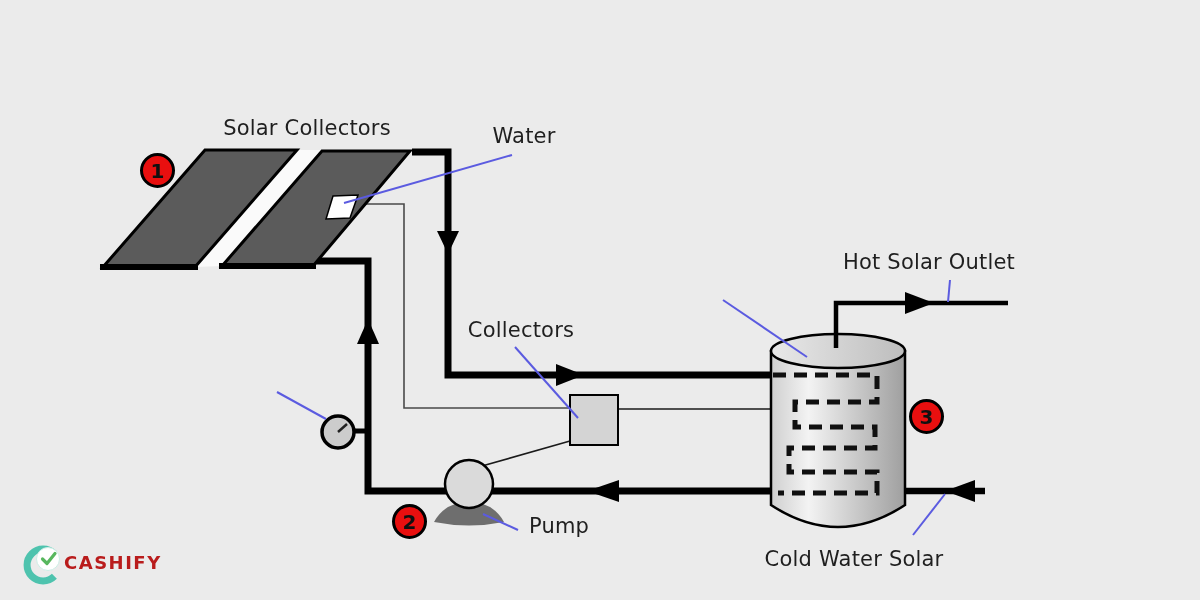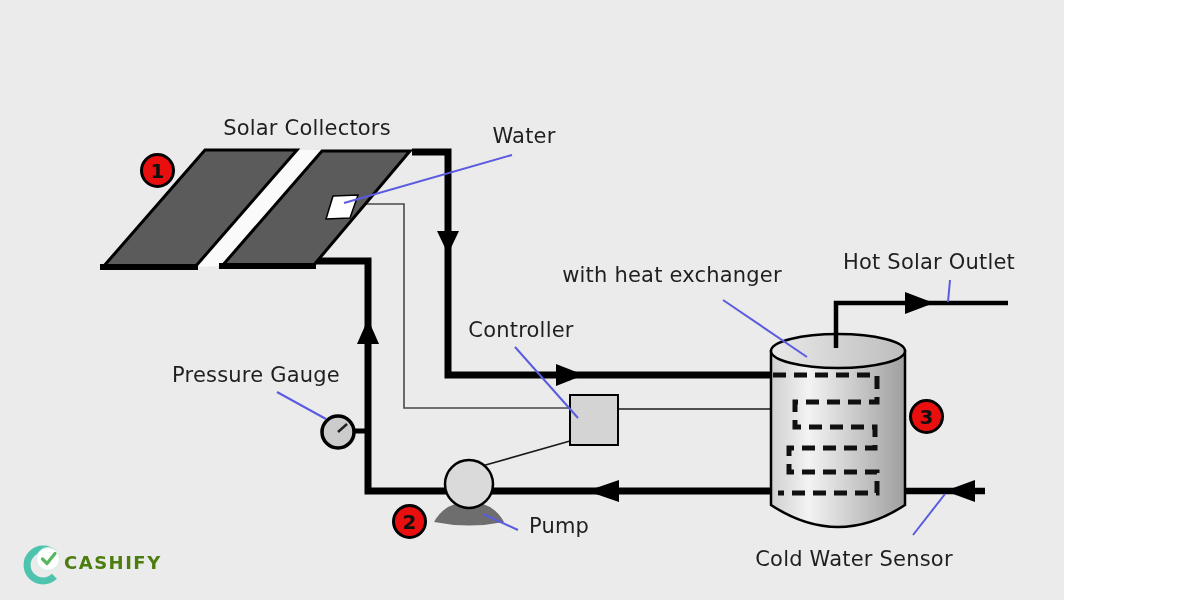--- a/index.html
+++ b/index.html
@@ -1,19 +1,19 @@
 <!DOCTYPE html>
 <html><head>
 <meta charset="utf-8">
 <style>
   html,body{margin:0;padding:0;}
   body{font-family:"DejaVu Sans","Liberation Sans",sans-serif;}
   .stage{
     position:relative;
-    width:1064px;height:600px;
+    width:1200px;height:600px;
     background:#ebebeb;
     overflow:hidden;
   }
   .stage svg{position:absolute;left:0;top:0;}
   .lbl{
     position:absolute;
     transform:translateX(-50%);
     white-space:nowrap;
     font-size:21px;
     color:#1f1f1f;
@@ -26,21 +26,21 @@
     border-radius:50%;
     background:#e90f0f;
     border:3px solid #000;
     display:flex;align-items:center;justify-content:center;
     font-size:20px;font-weight:bold;color:#111;
   }
   .logo-text{
     position:absolute;
     left:64px;top:552px;
     font-size:18px;font-weight:bold;
-    color:#4d7c0f;
+    color:#b91c1c;
     letter-spacing:1.5px;
   }
 </style>
 </head>
 <body>
 
 <div class="stage">
 
   <svg width="1200" height="600" viewBox="0 0 1200 600">
     <defs>
@@ -108,26 +108,24 @@
 
     <g>
       <path d="M 54.4 553.7 A 16 16 0 1 0 54.4 576.3" fill="none" stroke="#4ec3ae" stroke-width="7"></path>
       <circle cx="48" cy="559" r="11.5" fill="#ffffff" stroke="#cdeee6" stroke-width="1"></circle>
       <path d="M 42.5 559 L 47 563.5 L 55 553.5" fill="none" stroke="#57b75e" stroke-width="3.2" stroke-linecap="round" stroke-linejoin="round"></path>
     </g>
   </svg>
 
   <div class="lbl" style="left:307px;top:116px">Solar Collectors</div>
   <div class="lbl" style="left:524px;top:124px">Water</div>
-  <div class="lbl" style="left:672px;top:263px">with heat exchanger</div>
   <div class="lbl" style="left:929px;top:250px">Hot Solar Outlet</div>
-  <div class="lbl" style="left:521px;top:318px">Controller</div>
-  <div class="lbl" style="left:256px;top:363px">Pressure Gauge</div>
+  <div class="lbl" style="left:521px;top:318px">Collectors</div>
   <div class="lbl" style="left:559px;top:514px">Pump</div>
-  <div class="lbl" style="left:854px;top:547px">Cold Water Sensor</div>
+  <div class="lbl" style="left:854px;top:547px">Cold Water Solar</div>
 
   <div class="marker" style="left:140px;top:153px">1</div>
   <div class="marker" style="left:392px;top:504px">2</div>
   <div class="marker" style="left:909px;top:399px">3</div>
 
   <div class="logo-text">CASHIFY</div>
 
 </div>
 
 </body></html>

